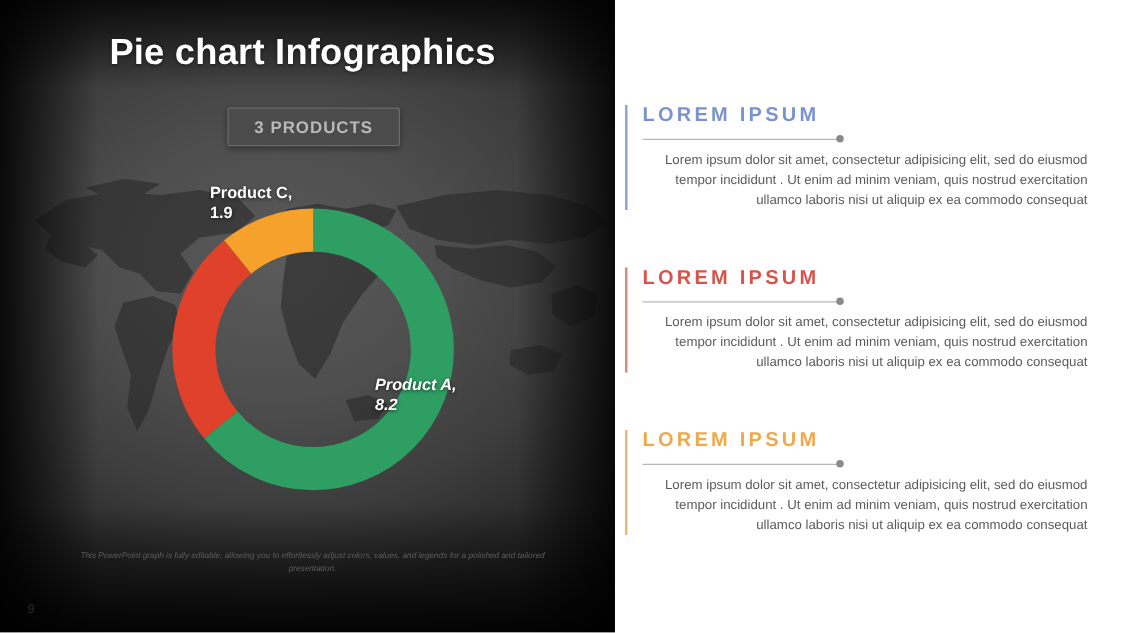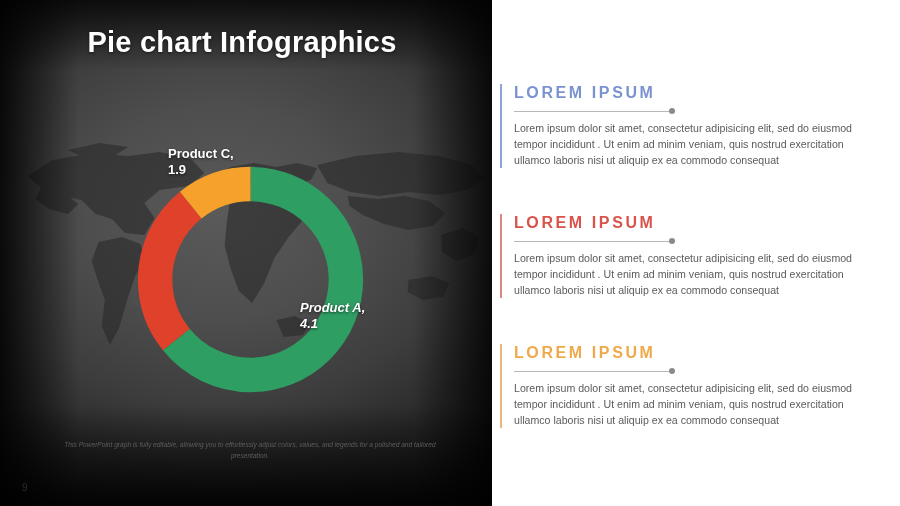--- a/index.html
+++ b/index.html
@@ -78,21 +78,21 @@
     margin-bottom:5px;
   }
   .b1 .block-head { color:#7a93d0; }
   .b2 .block-head { color:#d9534a; }
   .b3 .block-head { color:#efa94a; }
 
   .rule { position:relative; height:9px; margin-bottom:4px; }
   .rule .line { position:absolute; left:0; top:4px; width:158px; height:1px; background:#b7b7b7; }
   .rule .dot  { position:absolute; left:155px; top:1px; width:6px; height:6px; border-radius:50%; background:#8a8a8a; }
 
-  .block-body { color:#5b5b5b; font-size:10.6px; line-height:1.52; }
+  .block-body { color:#5b5b5b; font-size:10.6px; line-height:1.52;text-align:right; }
 </style>
 </head>
 <body>
 
 <div class="slide">
 
   <div class="left-panel">
 
     <div class="worldmap">
       <svg viewBox="0 0 1000 460" preserveAspectRatio="none" aria-hidden="true">
@@ -109,35 +109,36 @@
           <path d="M560,380 L596,372 L626,386 L612,410 L574,414 Z"></path>
           <path d="M96,116 L140,124 L170,148 L150,168 L112,158 L86,138 Z"></path>
         </g>
       </svg>
     </div>
 
     <div class="vignette"></div>
 
     <div class="title">Pie chart Infographics</div>
 
+    <div class="badge">3 PRODUCTS</div>
 
     <div class="donut-wrap">
       <svg viewBox="0 0 200 200" aria-hidden="true">
 
         <g transform="rotate(-90 100 100)">
           <circle cx="100" cy="100" r="72" fill="none" stroke="#2f9e63" stroke-width="26" stroke-dasharray="289.85 162.54" stroke-dashoffset="0"></circle>
           <circle cx="100" cy="100" r="72" fill="none" stroke="#e0412a" stroke-width="26" stroke-dasharray="113.10 339.29" stroke-dashoffset="-289.85"></circle>
           <circle cx="100" cy="100" r="72" fill="none" stroke="#f5a12b" stroke-width="26" stroke-dasharray="49.48 402.91" stroke-dashoffset="-402.95"></circle>
         </g>
       </svg>
     </div>
 
     <div class="seg-label label-a">
       <div>Product A,</div>
-      <div>4.1</div>
+      <div>8.2</div>
     </div>
     <div class="seg-label label-c">
       <div>Product C,</div>
       <div>1.9</div>
     </div>
 
     <div class="footnote">This PowerPoint graph is fully editable, allowing you to effortlessly adjust colors, values, and legends for a polished and tailored presentation.</div>
     <div class="page-num">9</div>
   </div>
 

